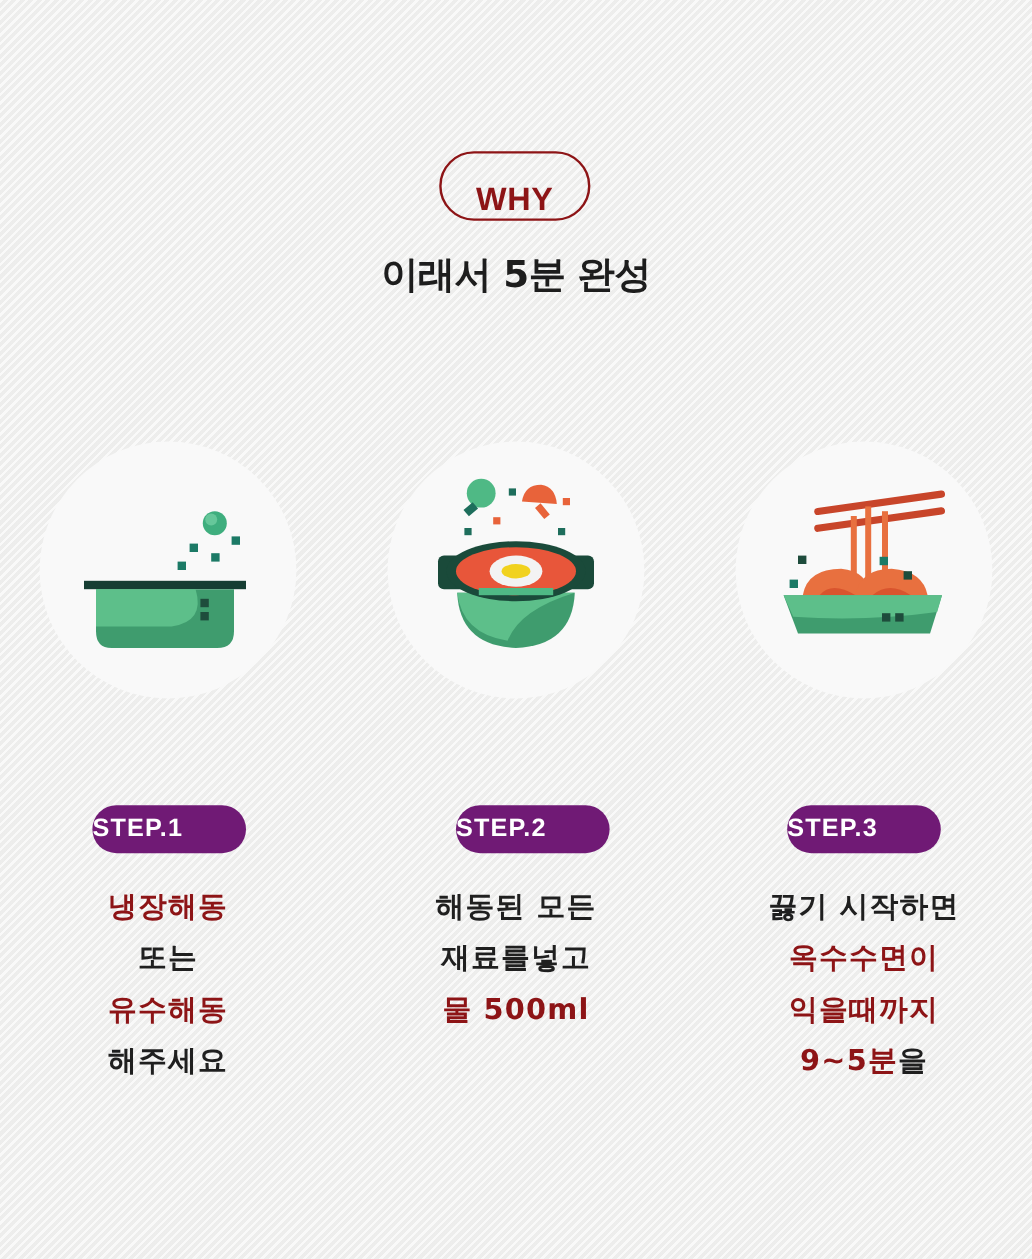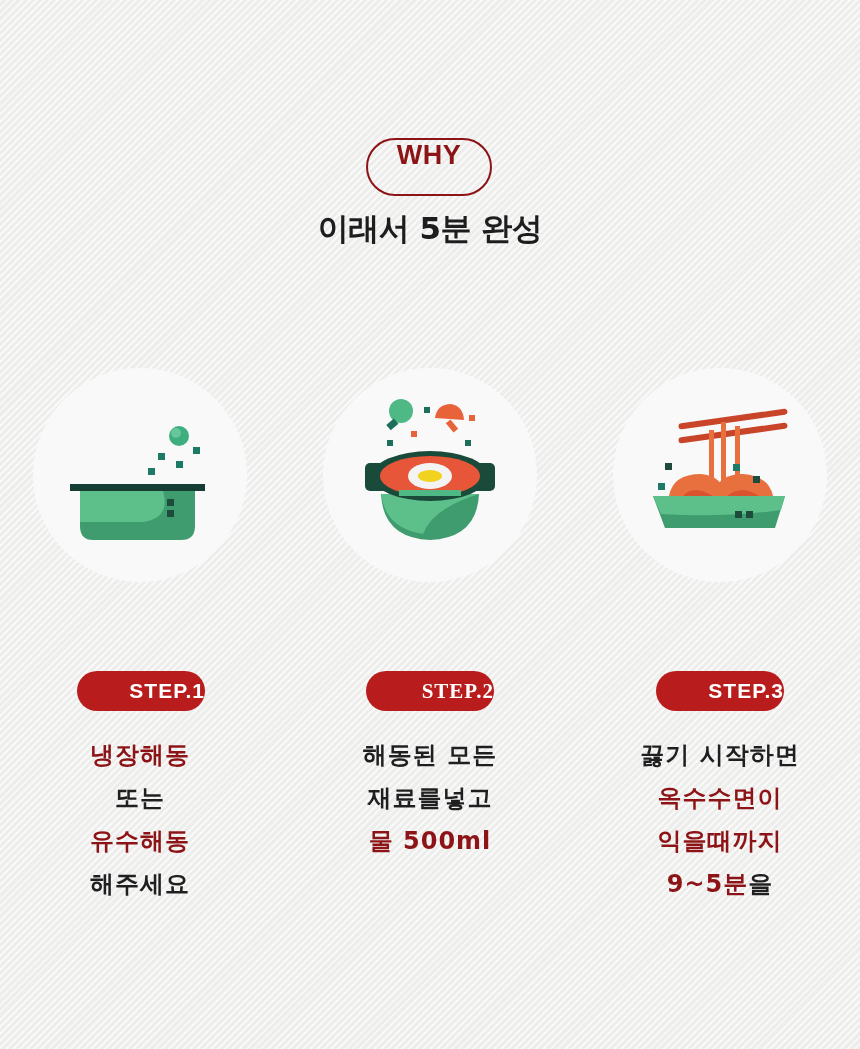--- a/index.html
+++ b/index.html
@@ -5,41 +5,40 @@
   html, body { margin: 0; padding: 0; }
   body {
     width: 860px; height: 1049px; overflow: hidden; position: relative;
     background-color: #f2f2f1;
     background-image: repeating-linear-gradient(135deg, rgba(255,255,255,0.55) 0px, rgba(255,255,255,0.55) 2px, rgba(0,0,0,0.018) 2px, rgba(0,0,0,0.018) 5px);
     font-family: "DejaVu Sans", "Liberation Sans", sans-serif;
   }
   .why-badge {
     position: absolute; left: 366px; top: 126px; width: 126px; height: 58px;
     border: 2.5px solid #8d1416; border-radius: 32px; box-sizing: border-box;
-    display: flex; align-items: flex-start; justify-content: center;
+    display: flex; align-items: flex-end; justify-content: center;
     color: #8d1416; font-weight: bold; font-size: 27px; letter-spacing: 0.5px;
     font-family: "Liberation Sans", sans-serif;
-    margin-top: 12px;
   }
   .title {
     position: absolute; left: 0; width: 860px; top: 208px; text-align: center;
     font-size: 31px; font-weight: bold; color: #1d1d1d; letter-spacing: -0.5px;
   }
   .step {
     position: absolute; top: 0; width: 290px; height: 1049px;
   }
   .circle {
     position: absolute; top: 368px; width: 214px; height: 214px; border-radius: 50%;
     background: #f9f9f9;
   }
   .circle svg { position: absolute; left: 0; top: 0; }
   .step-pill {
     position: absolute; top: 671px; height: 40px; border-radius: 20px;
-    background: #b91c1c; color: #fff; font-weight: bold; font-size: 21px;
-    display: flex; align-items: center; justify-content: flex-end;
+    background: #701a75; color: #fff; font-weight: bold; font-size: 21px;
+    display: flex; align-items: center; justify-content: flex-start;
     font-family: "Liberation Sans", sans-serif; letter-spacing: 1px;
   }
   .step-text {
     position: absolute; top: 734px; text-align: center;
     font-size: 24px; line-height: 43px; color: #1f1f1f; font-weight: bold;
     letter-spacing: 1px;
   }
   .step-text .red { color: #8d1416; }
   .line { display: block; white-space: nowrap; }
 </style>
@@ -93,21 +92,21 @@
       <path d="M58 126 Q60 170 107 172 Q154 170 156 126 Z" fill="#3f9c6e"></path>
       <path d="M58 126 Q62 160 100 166 Q110 140 156 126 Z" fill="#5dbf8a"></path>
       <rect x="42" y="95" width="130" height="28" rx="5" fill="#1a4a3a"></rect>
       <ellipse cx="107" cy="108" rx="58" ry="25" fill="#1a4a3a"></ellipse>
       <ellipse cx="107" cy="108" rx="50" ry="20" fill="#e8563a"></ellipse>
       <ellipse cx="107" cy="108" rx="22" ry="13" fill="#f3f3f3"></ellipse>
       <ellipse cx="107" cy="108" rx="12" ry="6" fill="#f1d21e"></ellipse>
       <rect x="76" y="122" width="62" height="6" fill="#4fb985"></rect>
     </svg>
   </div>
-  <div class="step-pill" style="left:366px; width:128px;font-family:Liberation Serif, serif;">
+  <div class="step-pill" style="left:380px; width:128px;">
     <span>STEP.2</span>
   </div>
   <div class="step-text" style="left:290px; width:280px;">
     <span class="line">해동된 모든</span>
     <span class="line">재료를넣고</span>
     <span class="line red">물 500ml</span>
   </div>
 </div>
 
 <div class="step" style="left:0;">

